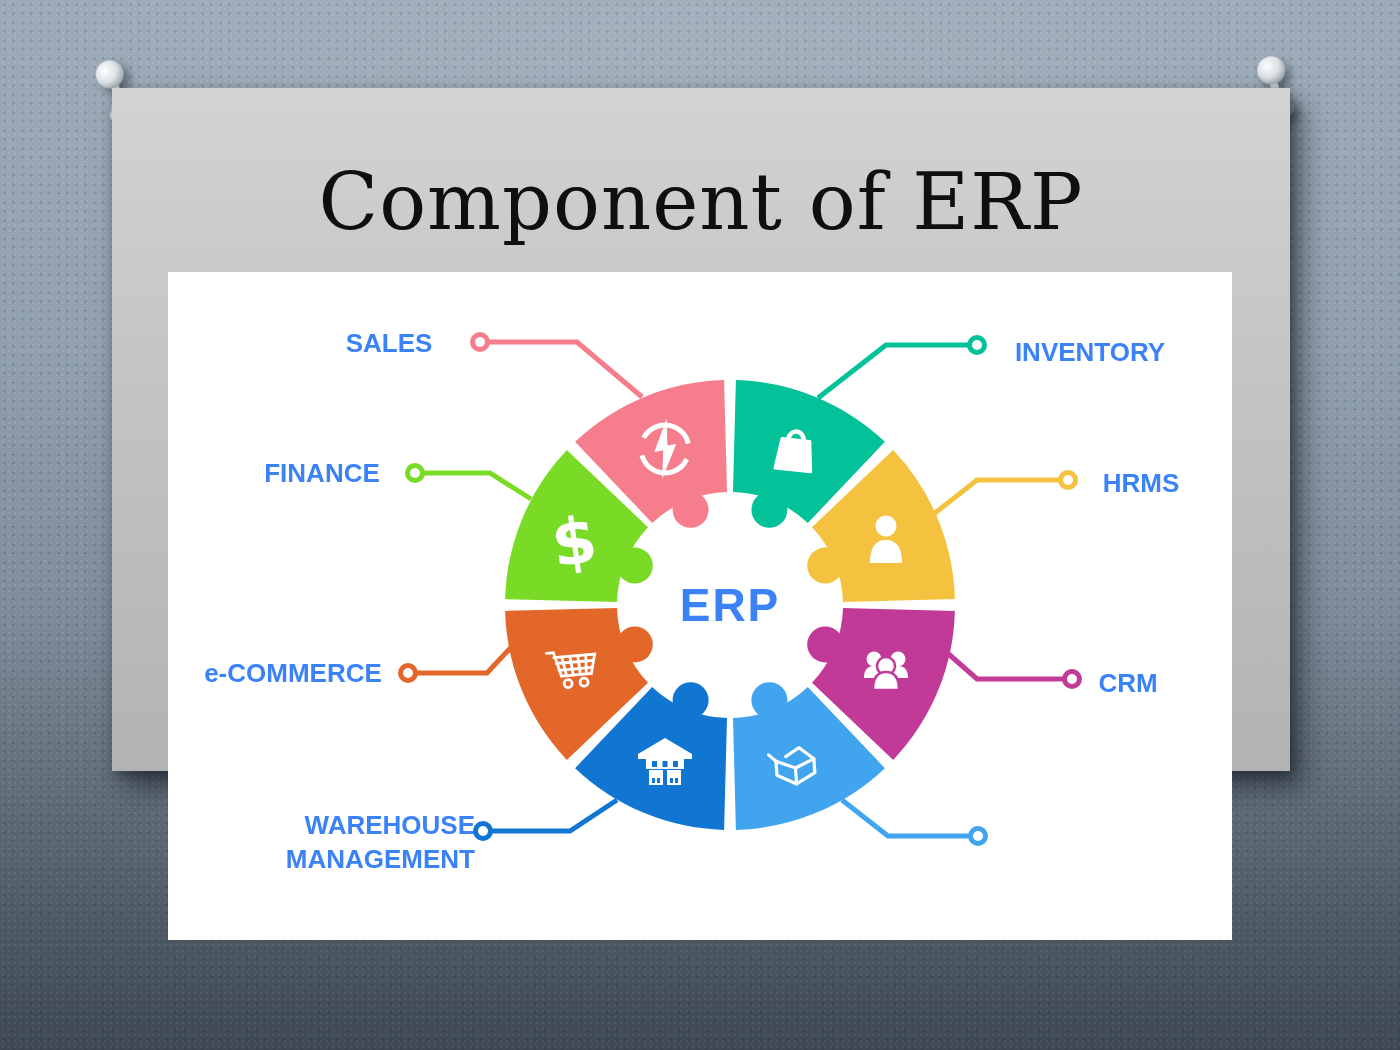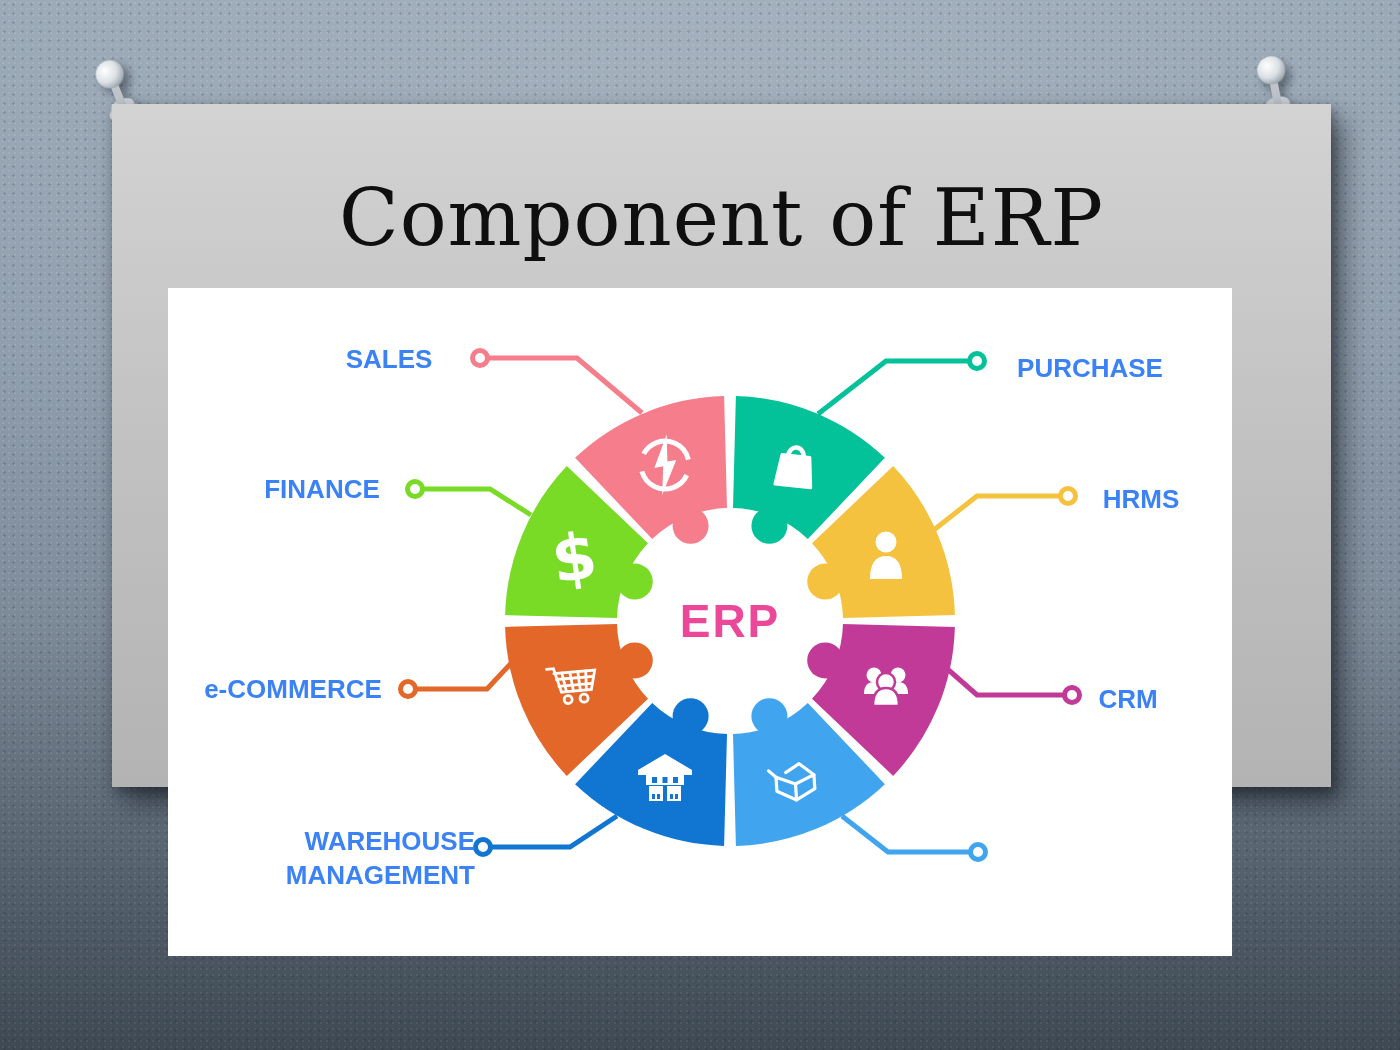--- a/index.html
+++ b/index.html
@@ -20,43 +20,42 @@
     background-size:6px 6px;opacity:.55;
   }
   .wall::after{
     content:"";position:absolute;inset:0;
     background-image:
       linear-gradient(180deg, rgba(0,0,0,0) 55%, rgba(8,14,20,.28) 100%),
       radial-gradient(rgba(8,16,34,.20) 1px, rgba(0,0,0,0) 1.5px);
     background-size:100% 100%, 9px 9px;opacity:.75;
   }
   .slide-card{
-    position:absolute;left:112px;top:104px;width:1178px;height:683px;
+    position:absolute;left:112px;top:88px;width:1178px;height:683px;
     background:linear-gradient(180deg,#d3d3d3 0%,#c3c3c3 45%,#b3b3b3 100%);
     box-shadow:12px 16px 26px rgba(15,20,28,.55), 3px 5px 10px rgba(15,20,28,.35);
-    padding-left:41px;
   }
   .slide-title{
     position:absolute;top:74px;left:0;right:0;text-align:center;
     font-family:"DejaVu Serif","Liberation Serif",serif;
     font-size:78px;line-height:1.05;color:#0f0f0f;letter-spacing:1px;white-space:nowrap;
   }
   .image-panel{
     position:absolute;left:56px;top:184px;width:1064px;height:668px;background:#ffffff;
   }
   .image-panel svg.diagram{position:absolute;left:0;top:0;}
   .comp-label{
     position:absolute;transform:translate(-50%,-50%);
     font-size:26px;font-weight:700;color:#3b82f6;white-space:nowrap;
     font-family:"Liberation Sans",sans-serif;
   }
   .comp-label.wrap{white-space:normal;text-align:center;line-height:1.32;}
   .erp-label{
     position:absolute;left:562px;top:333px;transform:translate(-50%,-50%);
-    font-size:46px;font-weight:800;color:#ec4899;letter-spacing:2px;
+    font-size:46px;font-weight:800;color:#3b82f6;letter-spacing:2px;
   }
   .pin{position:absolute;width:58px;height:78px;}
   .pin svg{filter:drop-shadow(4px 7px 5px rgba(18,24,34,.45));}
   .pin-left{left:88px;top:53px;transform:rotate(-22deg);}
   .pin-right{left:1246px;top:50px;transform:rotate(-11deg);}
 </style>
 </head>
 <body>
 
 <div class="wall"></div>
@@ -211,21 +210,21 @@
         <path d="M-11,-14 L-8,5 M-3,-14 L-1,5 M5,-14 L6,5 M13,-14 L12,5"></path>
         <path d="M-17,-8 L20,-8 M-15,-1 L18,-1"></path>
         <circle cx="-7" cy="13" r="4"></circle>
         <circle cx="9" cy="13" r="4"></circle>
       </g>
     </svg>
 
     <div class="erp-label">ERP</div>
 
     <div class="comp-label" style="left:221px;top:71px;">SALES</div>
-    <div class="comp-label" style="left:922px;top:80px;">PURCHASE</div>
+    <div class="comp-label" style="left:922px;top:80px;">INVENTORY</div>
     <div class="comp-label" style="left:154px;top:201px;">FINANCE</div>
     <div class="comp-label" style="left:973px;top:211px;">HRMS</div>
     <div class="comp-label" style="left:125px;top:401px;text-align:right;">e-COMMERCE</div>
     <div class="comp-label" style="left:960px;top:411px;">CRM</div>
     <div class="comp-label wrap" style="left:182px;top:570px;width:250px;text-align:right;">WAREHOUSE MANAGEMENT</div>
 
   </div>
 </div>
 
 </body></html>

